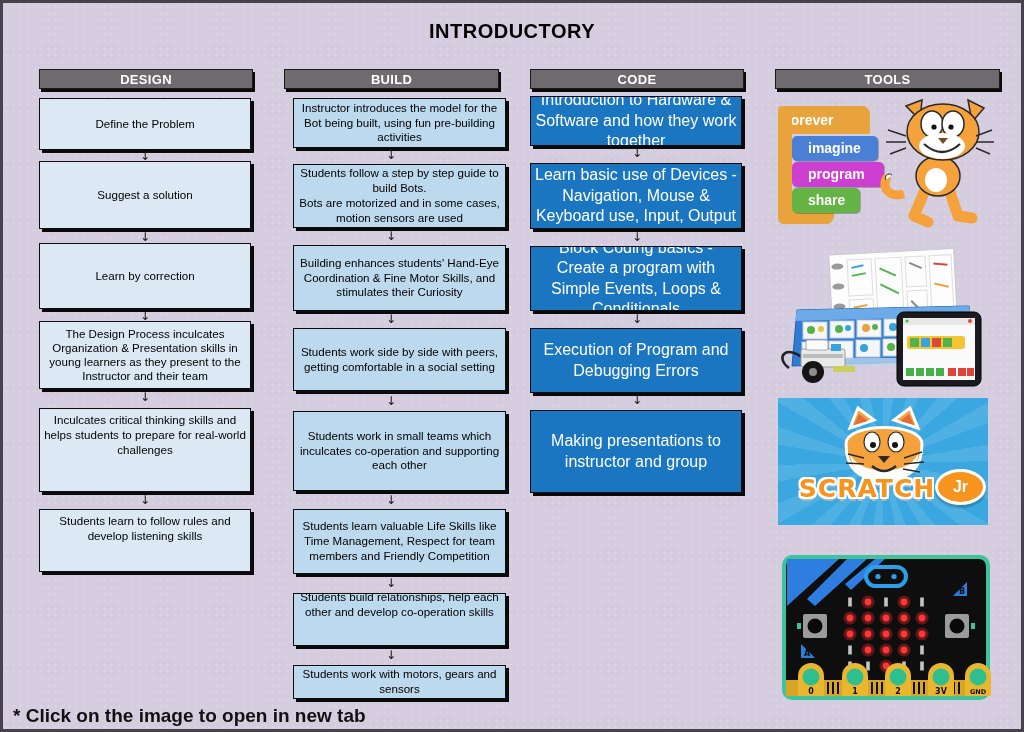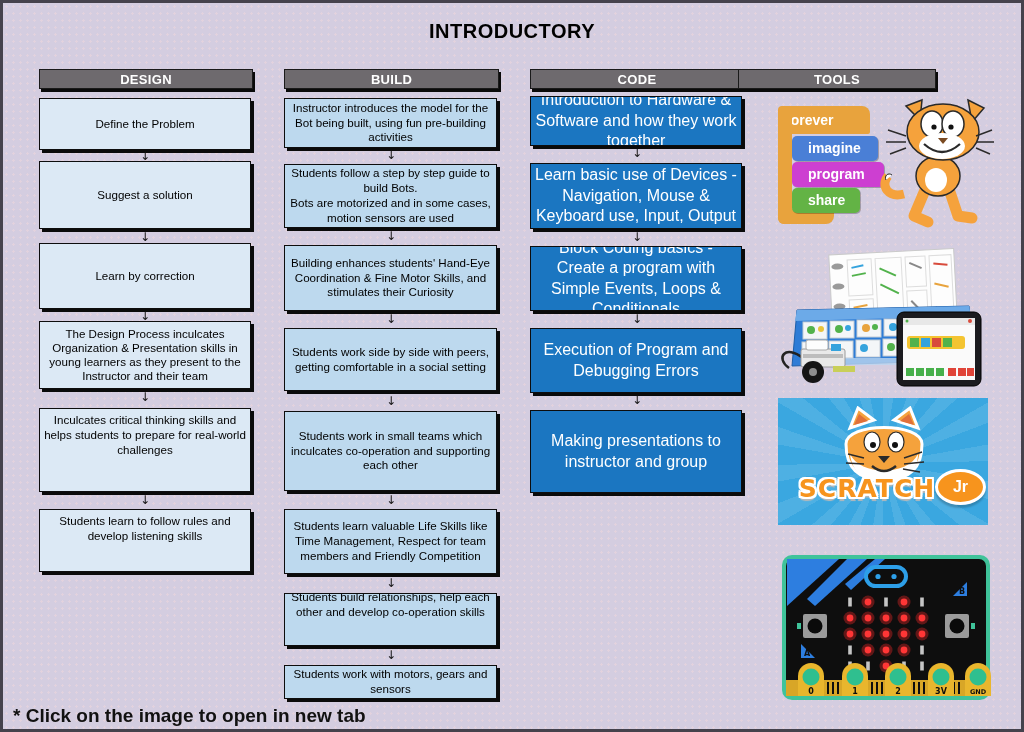--- a/index.html
+++ b/index.html
@@ -23,21 +23,21 @@
     border:1px solid #1a1a1a;box-shadow:2px 3px 0 #0a0a0a;box-sizing:border-box;
   }
   .box{
     position:absolute;display:flex;align-items:center;justify-content:center;
     text-align:center;box-sizing:border-box;padding:2px 4px;
     border:1px solid #0d0d0d;box-shadow:3px 3px 0 #0a0a0a;
     font-size:11.6px;line-height:1.28;color:#000;white-space:pre-line;
     overflow:hidden;
   }
   .light{background:#dce9f5;}
-  .medium{background:#bdd9ee;}
+  .medium{background:#bdd9ee;margin-left:9px;}
   .dark{background:#1b76c1;color:#fff;font-size:16px;}
   .vtop{align-items:flex-start;padding-top:4px;}
   .clip > span{display:block;margin-top:-8px;}
   .arrow{
     position:absolute;width:20px;text-align:center;font-size:12px;color:#111;
     font-family:"DejaVu Sans",sans-serif;line-height:12px;
   }
   .footnote{
     position:absolute;left:10px;top:702px;font-size:19px;font-weight:bold;color:#111;
   }
@@ -115,21 +115,21 @@
   <div class="box dark" style="left:527px;top:93px;width:212px;height:50px;">Introduction to Hardware &amp; Software and how they work together</div>
   <div class="box dark" style="left:527px;top:160px;width:212px;height:66px;">Learn basic use of Devices - Navigation, Mouse &amp; Keyboard use, Input, Output</div>
   <div class="box dark" style="left:527px;top:243px;width:212px;height:65px;">Block Coding basics - Create a program with Simple Events, Loops &amp; Conditionals</div>
   <div class="box dark" style="left:527px;top:325px;width:212px;height:65px;">Execution of Program and Debugging Errors</div>
   <div class="box dark" style="left:527px;top:407px;width:212px;height:83px;">Making presentations to instructor and group</div>
   <div class="arrow" style="left:624px;top:144px;">↓</div>
   <div class="arrow" style="left:624px;top:228px;">↓</div>
   <div class="arrow" style="left:624px;top:310px;">↓</div>
   <div class="arrow" style="left:624px;top:391px;">↓</div>
 
-  <div class="hdr" style="left:735px;width:198px;">TOOLS</div>
+  <div class="hdr" style="left:772px;width:225px;">TOOLS</div>
 
   <div class="toolimg" style="left:775px;top:95px;width:215px;height:135px;">
     <div class="sblocks">
       <div class="sb-top">forever</div>
       <div class="sb-spine"></div>
       <div class="sb-bot"></div>
       <div class="sb sb1">imagine</div>
       <div class="sb sb2">program</div>
       <div class="sb sb3">share</div>
     </div>

